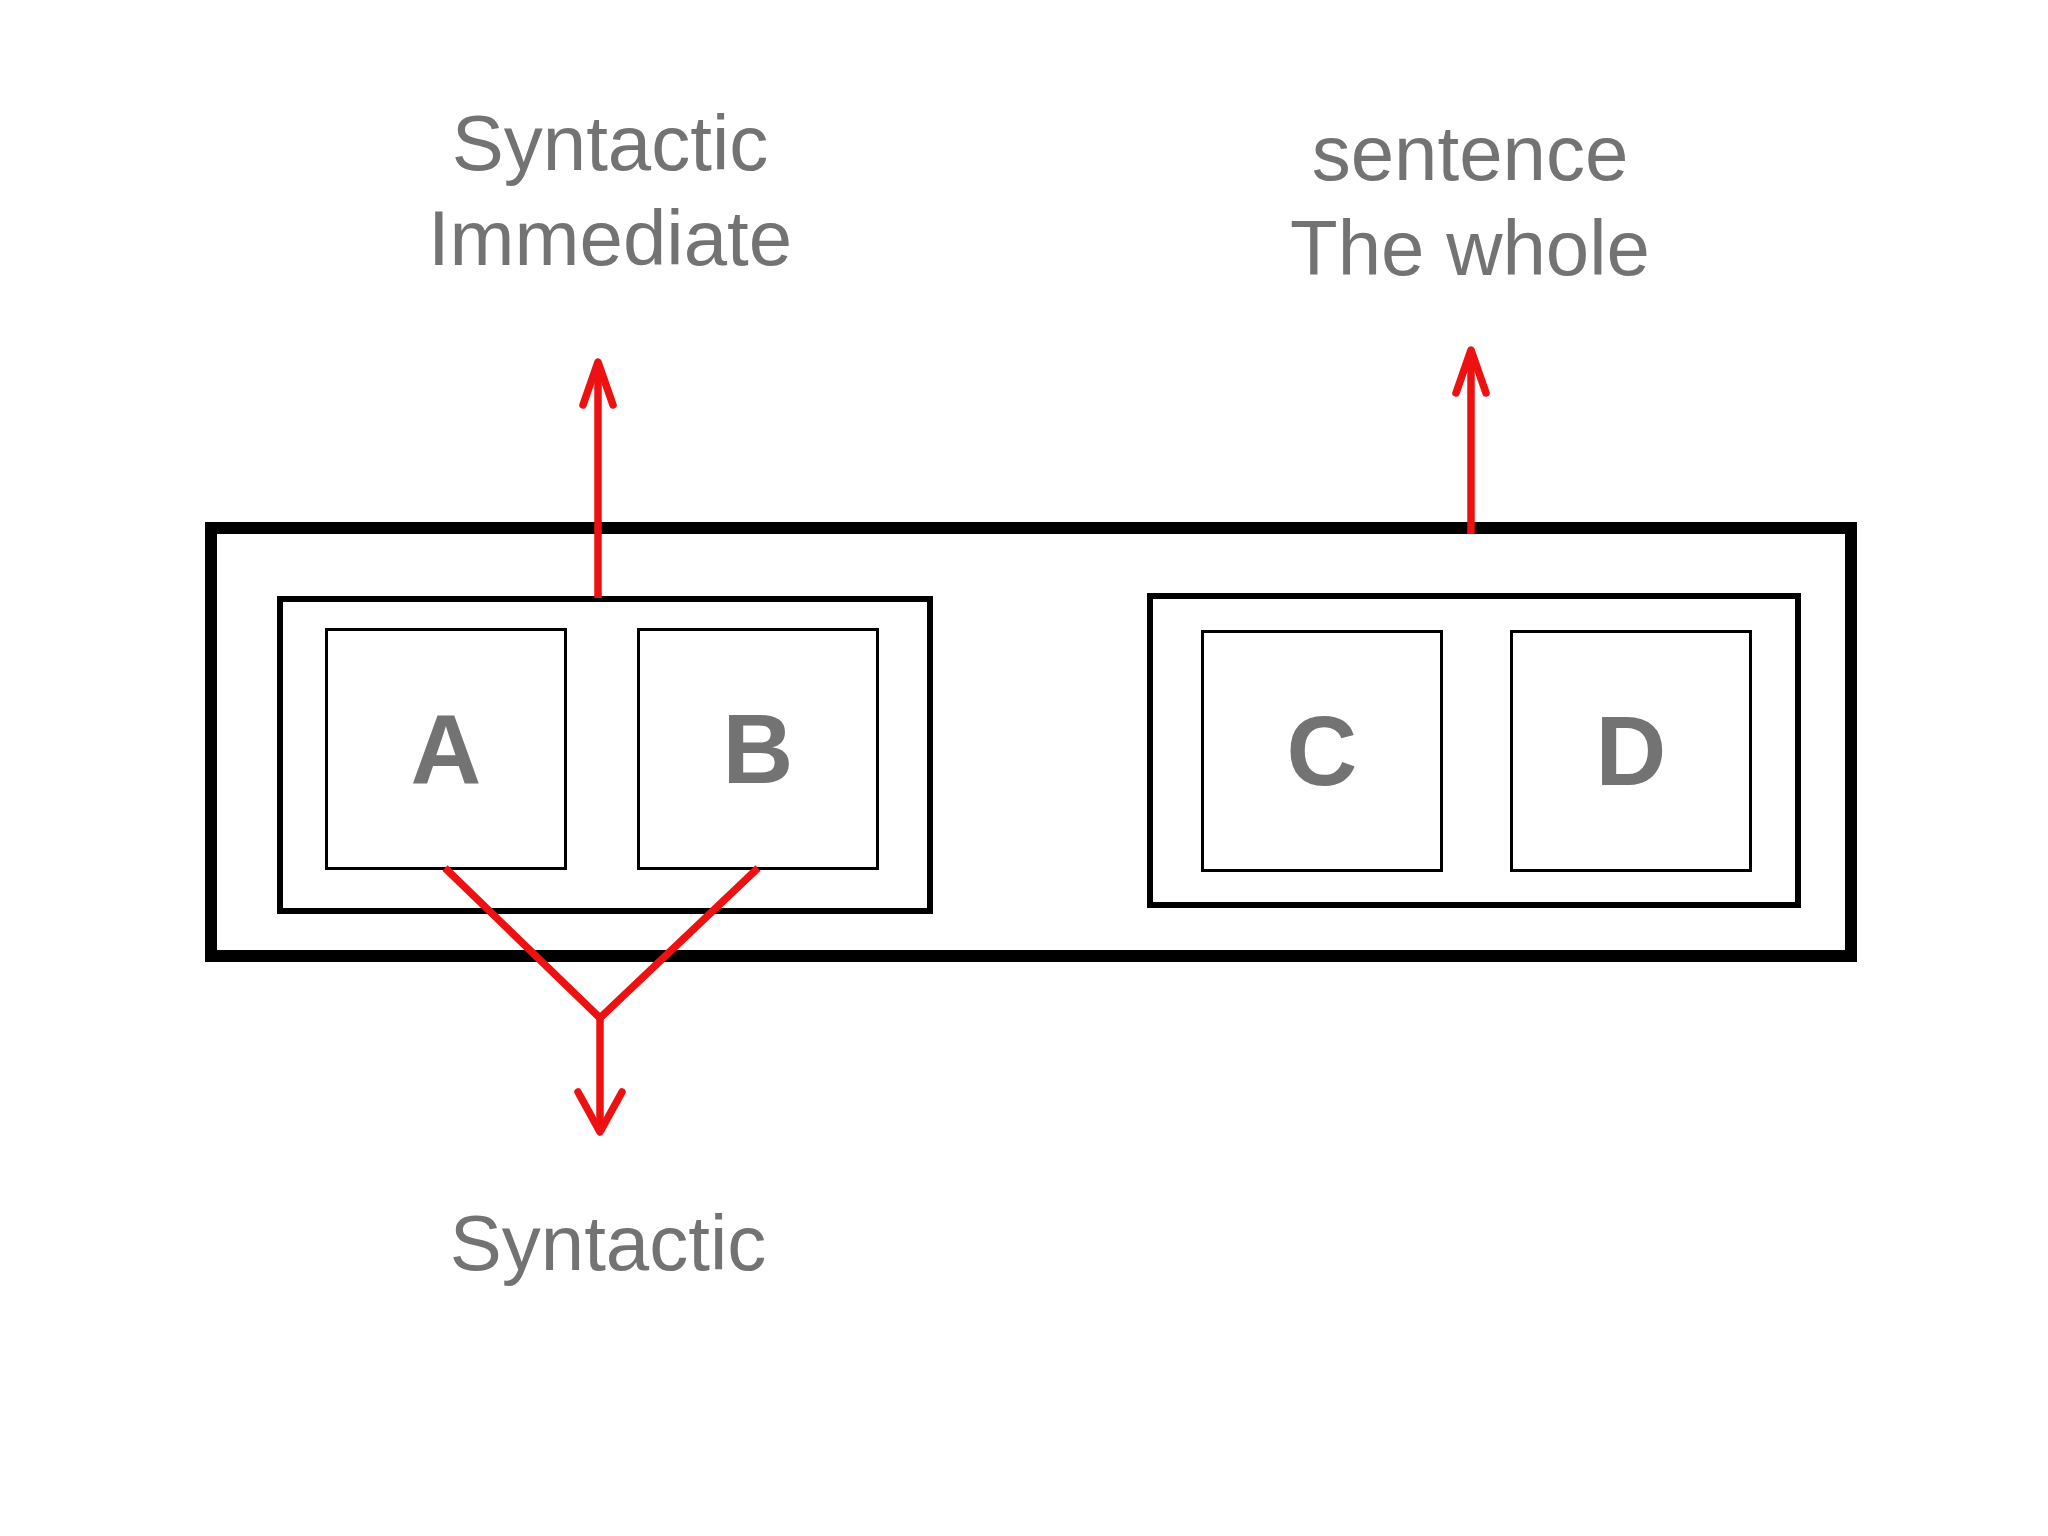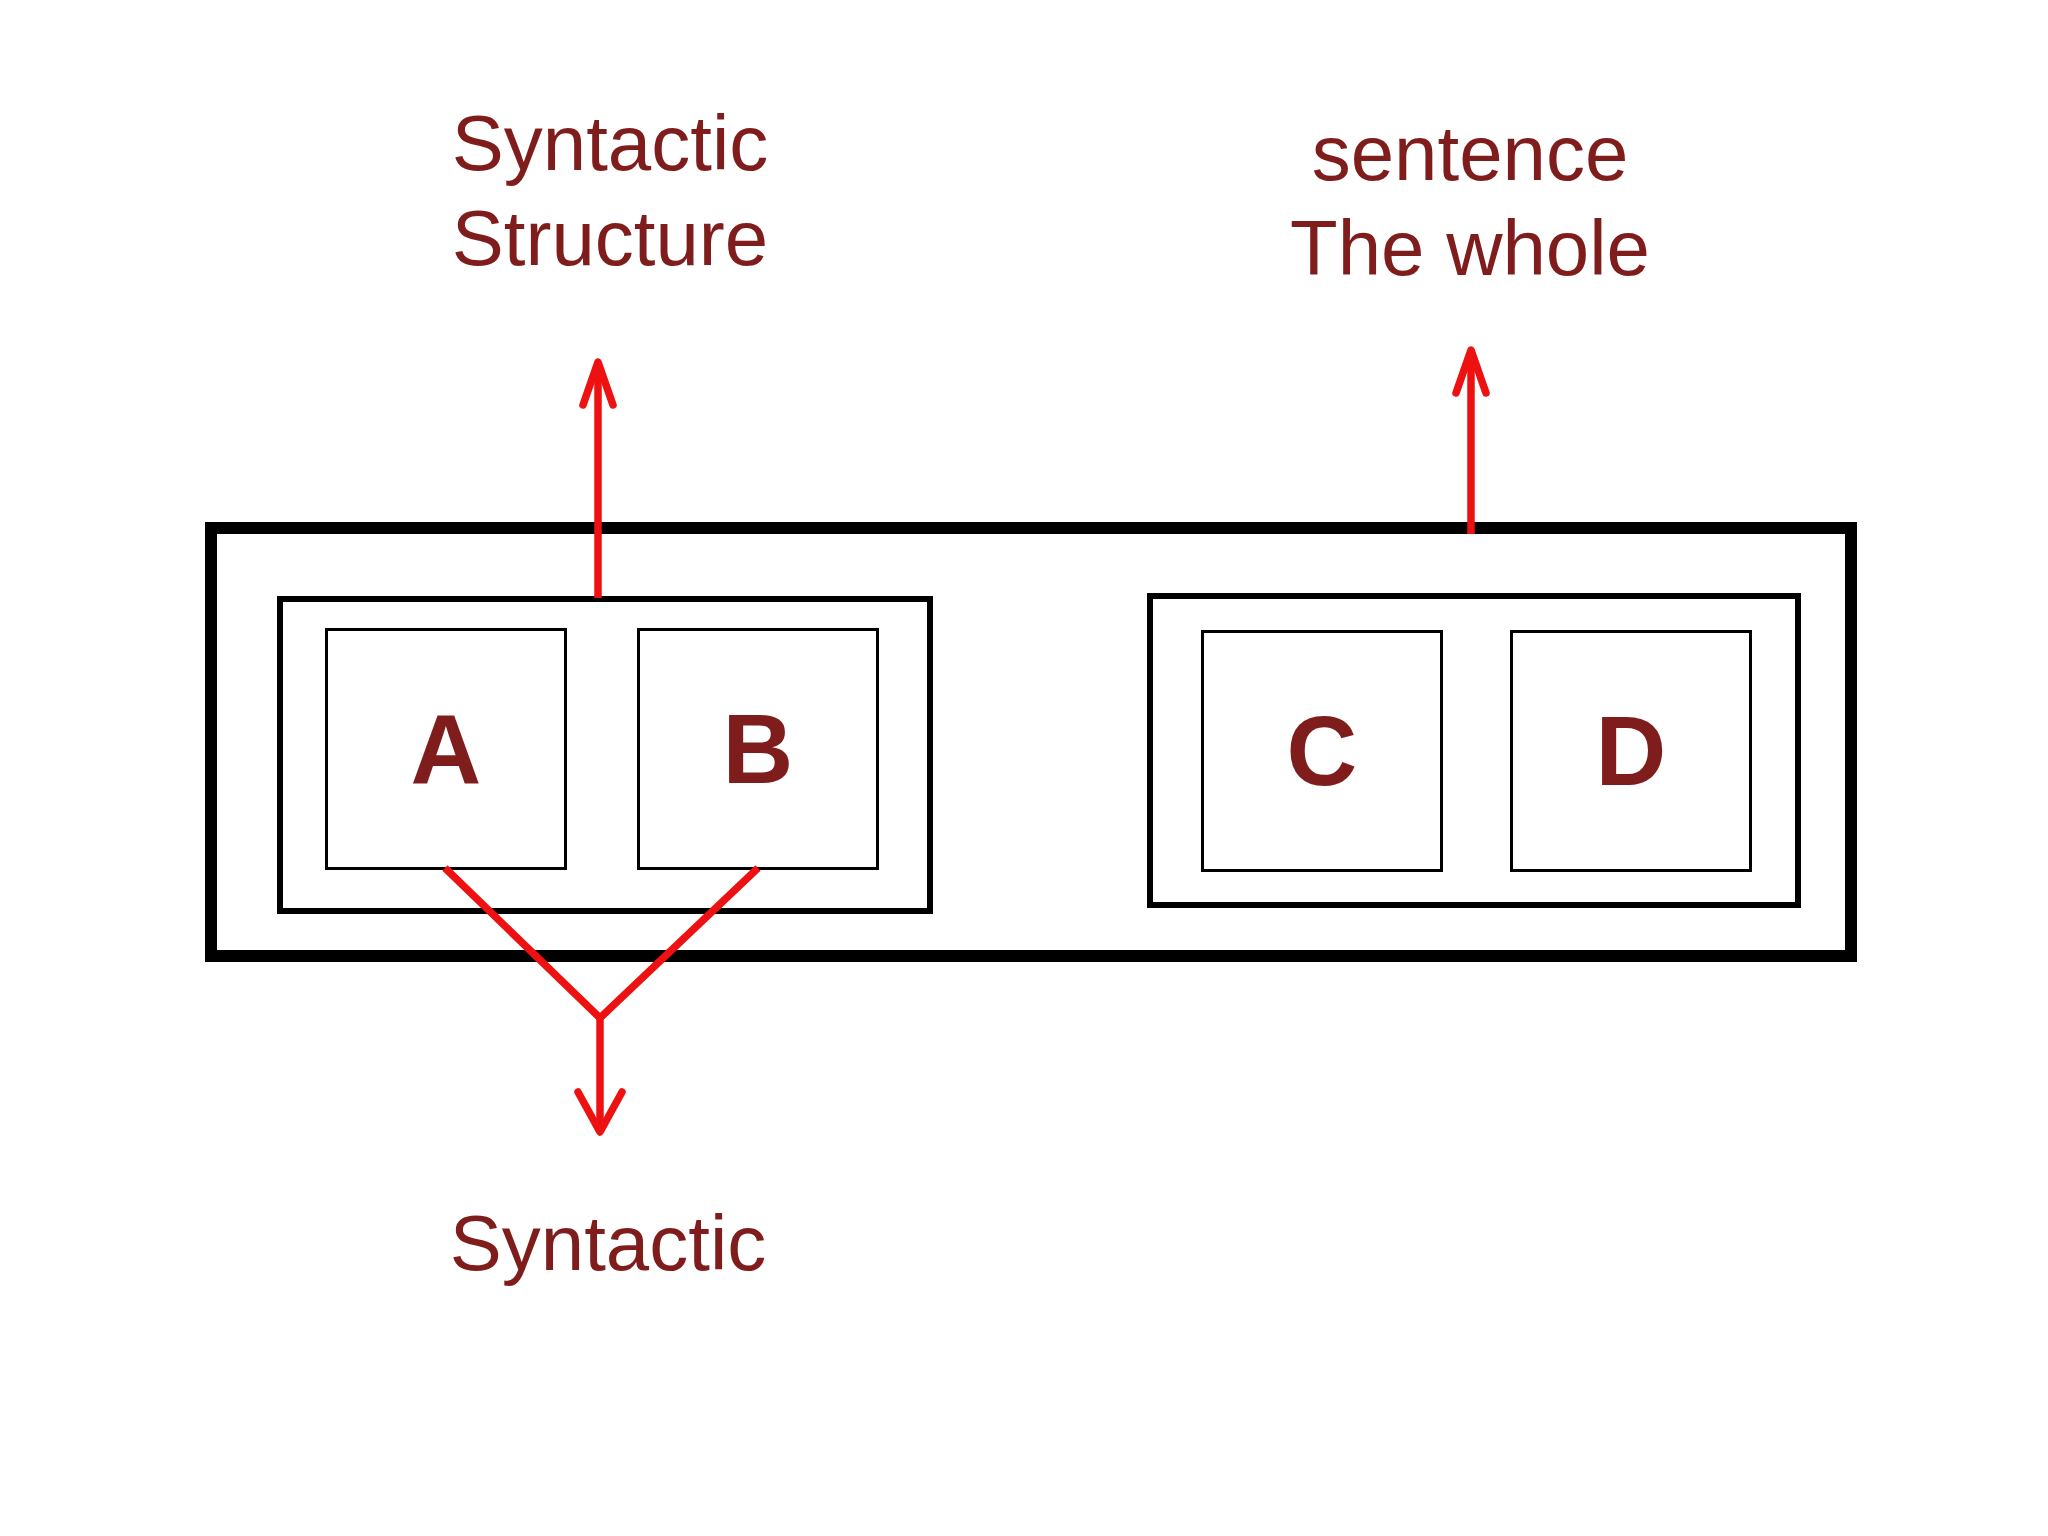--- a/index.html
+++ b/index.html
@@ -12,21 +12,21 @@
     padding:0;
     background:var(--background);
   }
   .canvas{
     position:relative;
     width:2048px;
     height:1536px;
     background:var(--background);
     overflow:hidden;
     font-family:"Liberation Sans", sans-serif;
-    color:#7f1d1d;
+    color:#737373;
   }
   .frame{
     position:absolute;
     box-sizing:border-box;
     border-style:solid;
     border-color:var(--line-black);
     background:transparent;
   }
   .outer-box{
     left:205px; top:522px;
@@ -90,21 +90,21 @@
     stroke-linejoin:round;
   }
 </style>
 </head>
 <body>
 
 <div class="canvas">
 
   <div class="label label-syntactic">
     <div>Syntactic</div>
-    <div>Structure</div>
+    <div>Immediate</div>
   </div>
 
   <div class="label label-whole">
     <div>sentence</div>
     <div>The whole</div>
   </div>
 
   <div class="label label-immediate">
     <div>Syntactic</div>
   </div>

